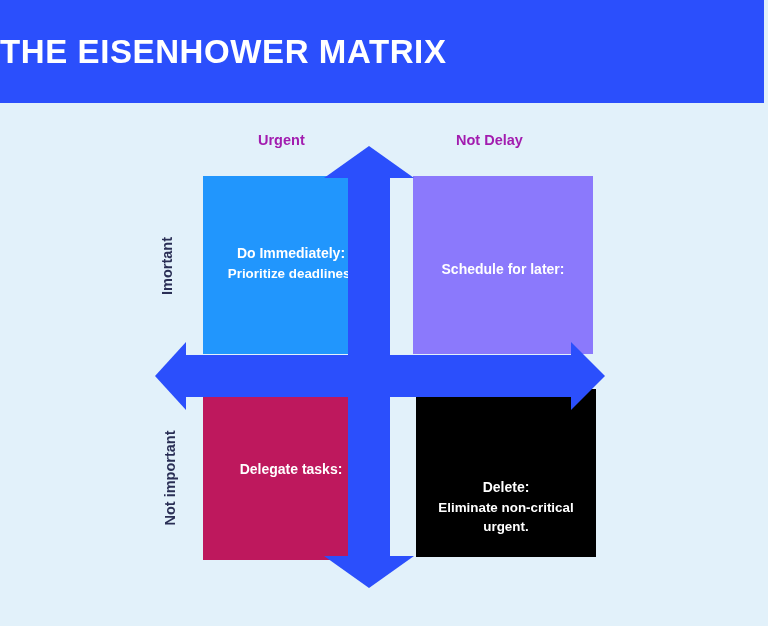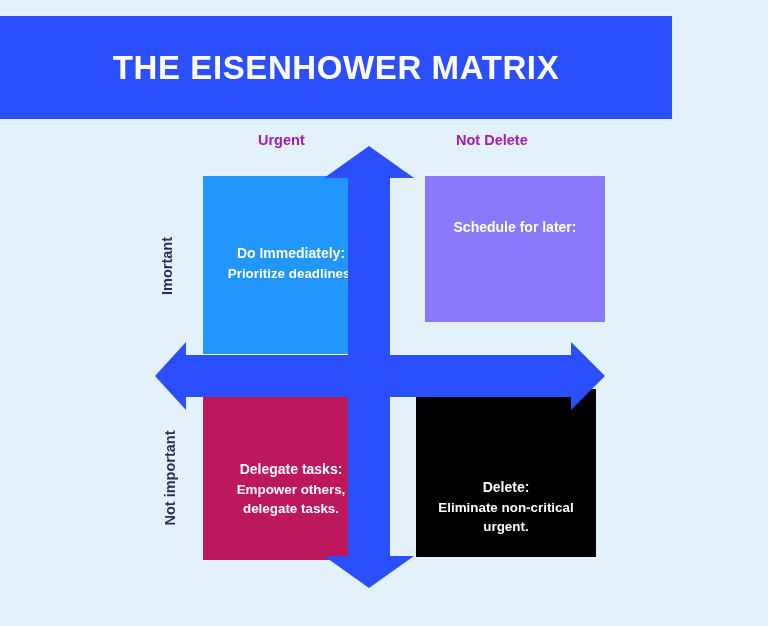--- a/index.html
+++ b/index.html
@@ -10,24 +10,24 @@
     overflow:hidden;
   }
   #page {
     position:relative;
     width:768px; height:626px;
     background:#e2f1fa;
   }
 
   
   #header {
-    position:absolute; left:0; top:16px;
-    width:672px; height:103px;
+    position:absolute; left:0; top:0;
+    width:764px; height:103px;
     background:#2b4ffc;
-    display:flex; align-items:center; justify-content:center;
+    display:flex; align-items:center; justify-content:flex-start;
   }
   #header-title {
     color:#ffffff;
     font-size:33px;
     font-weight:bold;
     letter-spacing:0.6px;
     text-transform:uppercase;
     white-space:nowrap;
   }
 
@@ -84,25 +84,25 @@
   }
 
   #quad-do {
     left:0px; top:0px;
     width:176px; height:178px;
     background:#2196fd;
     justify-content:flex-start;
     padding-top:68px;
   }
   #quad-schedule {
-    left:222px; top:0px;
-    width:180px; height:146px;
+    left:210px; top:0px;
+    width:180px; height:178px;
     background:#8b79fc;
     justify-content:flex-start;
-    padding-top:42px;
+    padding-top:84px;
   }
   #quad-delegate {
     left:0px; top:216px;
     width:176px; height:168px;
     background:#be185d;
     justify-content:flex-start;
     padding-top:68px;
   }
   #quad-delete {
     left:213px; top:213px;
@@ -126,39 +126,38 @@
 </head>
 <body>
 
 <div id="page">
 
   <div id="header">
     <h1 id="header-title">THE EISENHOWER MATRIX</h1>
   </div>
 
   <div class="col-label" id="col-urgent">Urgent</div>
-  <div class="col-label" id="col-not-urgent">Not Delete</div>
+  <div class="col-label" id="col-not-urgent">Not Delay</div>
 
   <div class="row-label" id="row-important">Imortant</div>
   <div class="row-label" id="row-not-important">Not important</div>
 
   <div id="matrix">
 
     <div class="quad" id="quad-do">
       <div class="quad-title">Do Immediately:</div>
       <div class="quad-desc">Prioritize deadlines.</div>
     </div>
 
     <div class="quad" id="quad-schedule">
       <div class="quad-title">Schedule for later:</div>
     </div>
 
     <div class="quad" id="quad-delegate">
       <div class="quad-title">Delegate tasks:</div>
-      <div class="quad-desc">Empower others, delegate tasks.</div>
     </div>
 
     <div class="quad" id="quad-delete">
       <div class="quad-title">Delete:</div>
       <div class="quad-desc">Eliminate non-critical urgent.</div>
     </div>
   </div>
 
   <svg id="cross" viewBox="0 0 490 442">
 

